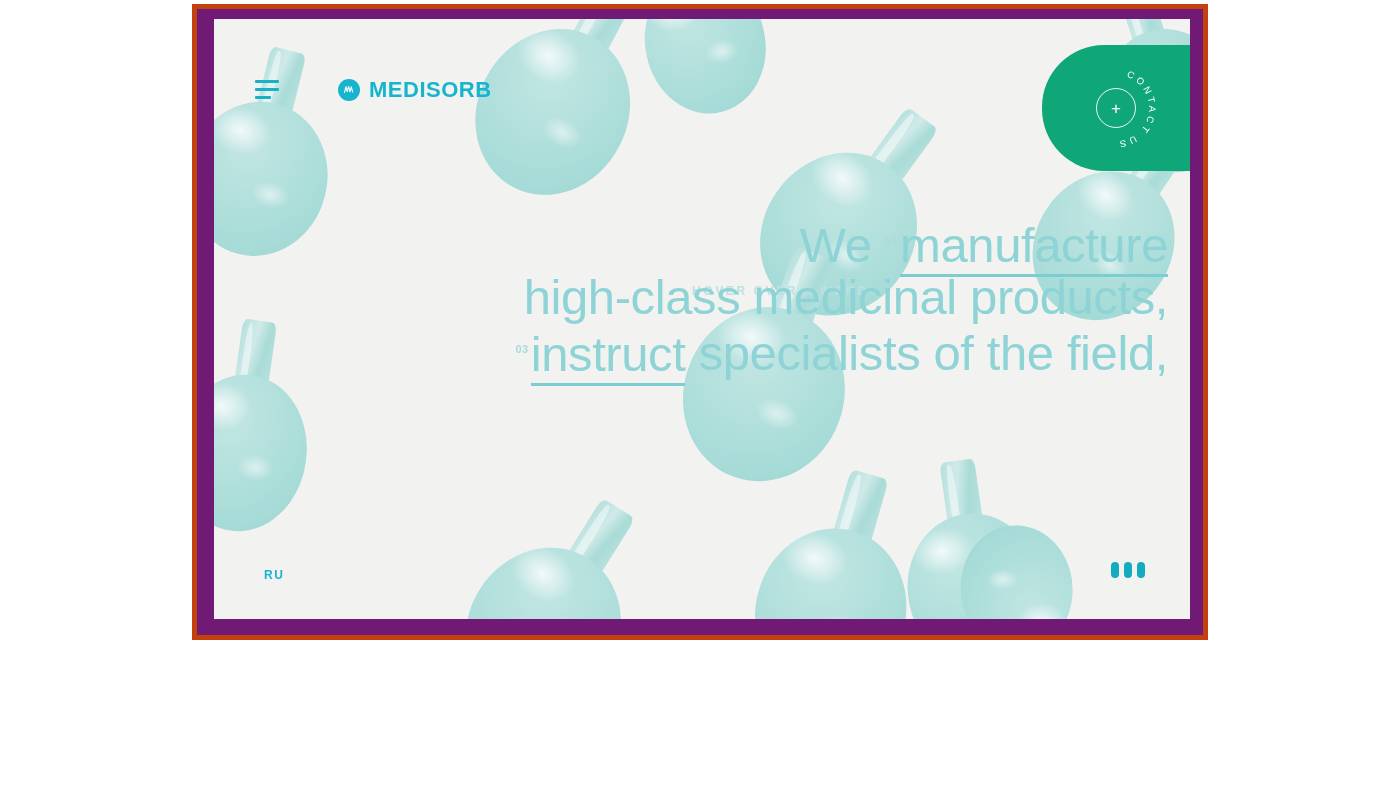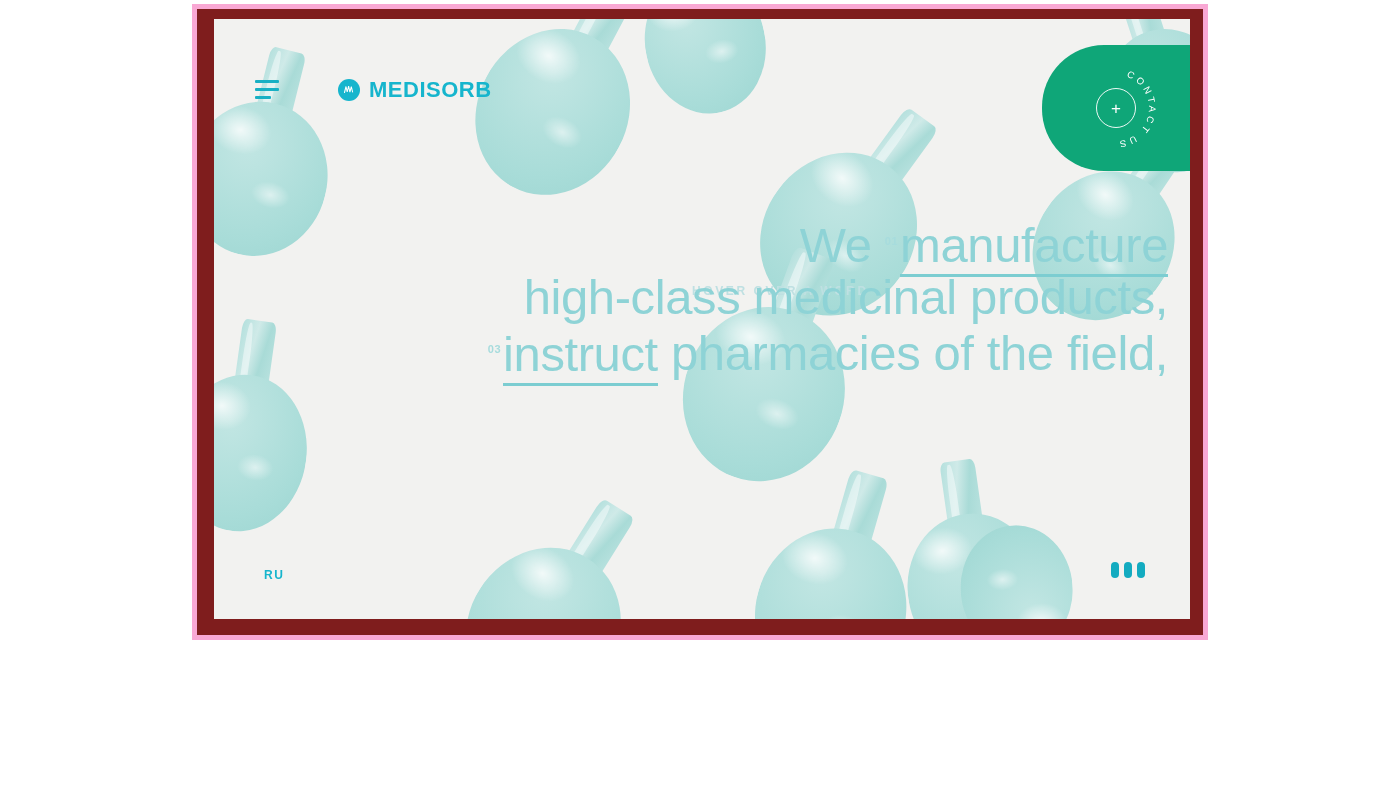--- a/index.html
+++ b/index.html
@@ -2,21 +2,21 @@
 <html><head>
 <meta charset="utf-8">
 <style>
   * { margin:0; padding:0; box-sizing:border-box; }
   html,body { width:1400px; height:800px; overflow:hidden; background:#ffffff;
               font-family:"Liberation Sans", sans-serif; }
 
   
   #browser-frame{
     position:absolute; left:192px; top:4px; width:1016px; height:636px;
-    border:5px solid #f9a8d4; background:#7f1d1d;
+    border:5px solid #c2410c; background:#701a75;
   }
   #viewport{
     position:absolute; left:17px; top:10px; width:976px; height:600px;
     background:#f2f2f0; overflow:hidden;
   }
 
   
   #flask-layer{ position:absolute; inset:0; overflow:hidden; }
   .flask{ position:absolute; transform-origin:50% 85%; }
   .flask .bulb{
@@ -174,21 +174,21 @@
       <div class="hero-line">
         <span>We </span><span class="word-num">01</span><span class="hot-word">manufacture</span>
         <span id="hover-hint">HOVER OVER A WORD</span>
       </div>
 
       <div class="hero-line">
         <span>high-class medicinal products,</span>
       </div>
 
       <div class="hero-line">
-        <span class="word-num">03</span><span class="hot-word">instruct</span><span> pharmacies of the field,</span>
+        <span class="word-num">03</span><span class="hot-word">instruct</span><span> specialists of the field,</span>
       </div>
 
     </section>
 
     <div id="lang-switch">RU</div>
 
     <div id="slide-dots">
       <span class="dot"></span>
       <span class="dot"></span>
       <span class="dot"></span>

